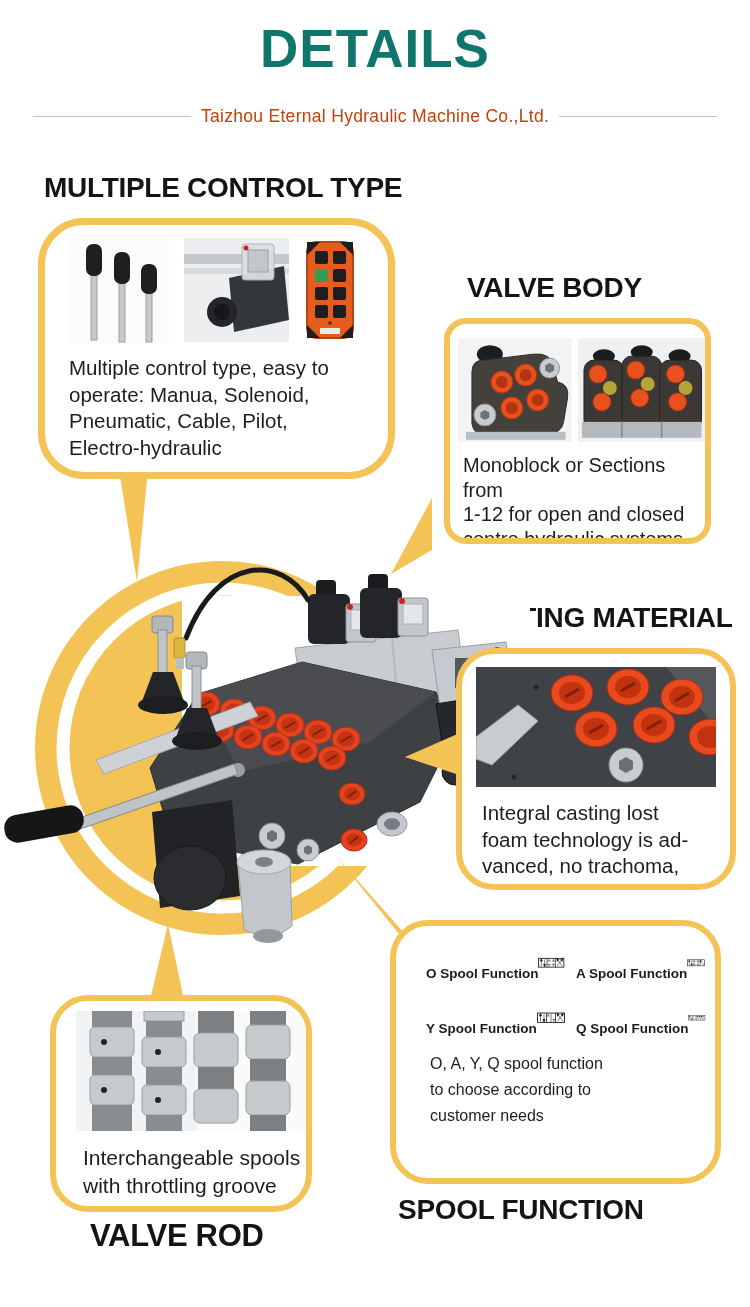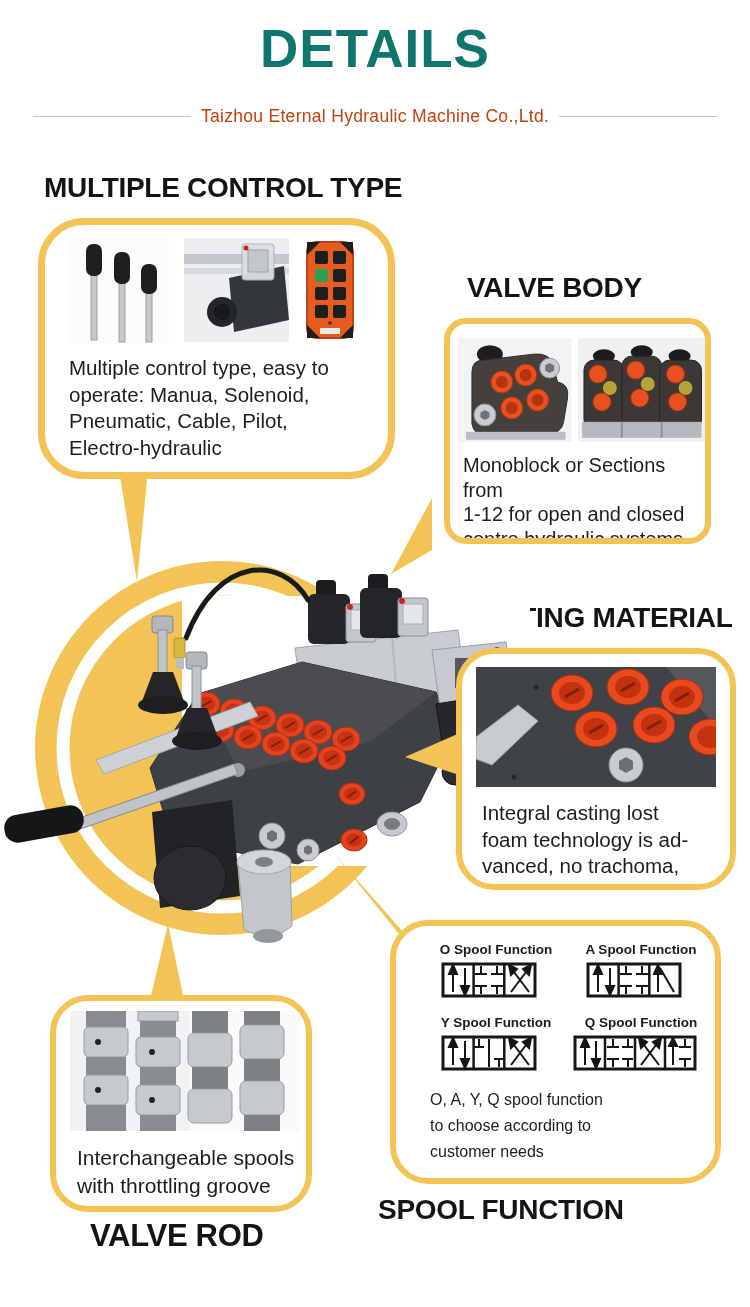--- a/index.html
+++ b/index.html
@@ -29,48 +29,48 @@
   }
   
   .sec-heading{
     position:absolute;
     font-size:28px;font-weight:800;color:#141414;letter-spacing:-.3px;
     white-space:nowrap;
   }
   #h-mc{left:44px;top:172px;}
   #h-vb{left:467px;top:272px;}
   #h-cm{left:461px;top:602px;}
-  #h-sf{left:378px;top:1194px;}
+  #h-sf{left:398px;top:1194px;}
   #h-vr{left:90px;top:1218px;font-size:31px;}
   
   .card{
     position:absolute;background:#ffffff;
     border:6px solid #F4C355;box-sizing:border-box;
     z-index:2;overflow:hidden;
   }
   #card-mc{left:38px;top:218px;width:357px;height:261px;border-radius:46px;border-width:7px;padding:13px 0 0 24px;}
   #card-vb{left:444px;top:318px;width:267px;height:226px;border-radius:22px;padding:14px 0 0 8px;}
   #card-cm{left:456px;top:648px;width:280px;height:242px;border-radius:38px;padding:13px 0 0 14px;}
   #card-sf{left:390px;top:920px;width:331px;height:264px;border-radius:38px;padding:14px 0 0 20px;}
-  #card-vr{left:50px;top:995px;width:262px;height:217px;border-radius:38px;padding:10px 0 0 14px;}
+  #card-vr{left:50px;top:995px;width:262px;height:217px;border-radius:38px;padding:10px 0 0 20px;}
   .img-row{display:flex;align-items:flex-start;}
   .card-text{
     white-space:pre-line;color:#1d1d1d;
   }
   #card-mc .card-text{margin-top:11px;font-size:20.5px;line-height:26.5px;}
   #card-vb .card-text{margin:11px 0 0 5px;font-size:20px;line-height:24.5px;}
   #card-cm .card-text{margin:9px 0 0 6px;font-size:20.5px;line-height:26.5px;}
   #card-sf .card-text{margin:12px 16px 0 14px;font-size:16px;line-height:26px;}
   #card-vr .card-text{margin:9px 0 0 7px;font-size:21px;line-height:28px;}
   
   .spool-grid{
     display:grid;grid-template-columns:150px 140px;grid-row-gap:13px;grid-column-gap:0;
     margin-top:2px;
   }
-  .spool-cell{display:flex;flex-direction:column;align-items:center;}
+  .spool-cell{display:flex;flex-direction:row;align-items:flex-end;}
   .spool-label{font-size:13.5px;font-weight:700;color:#1b1b1b;margin:0 0 3px 10px;white-space:nowrap;}
   
   #scene{position:absolute;left:0;top:460px;z-index:1;}
 </style>
 </head>
 <body>
 
 <div class="page">
 
   <div class="main-title">DETAILS</div>

